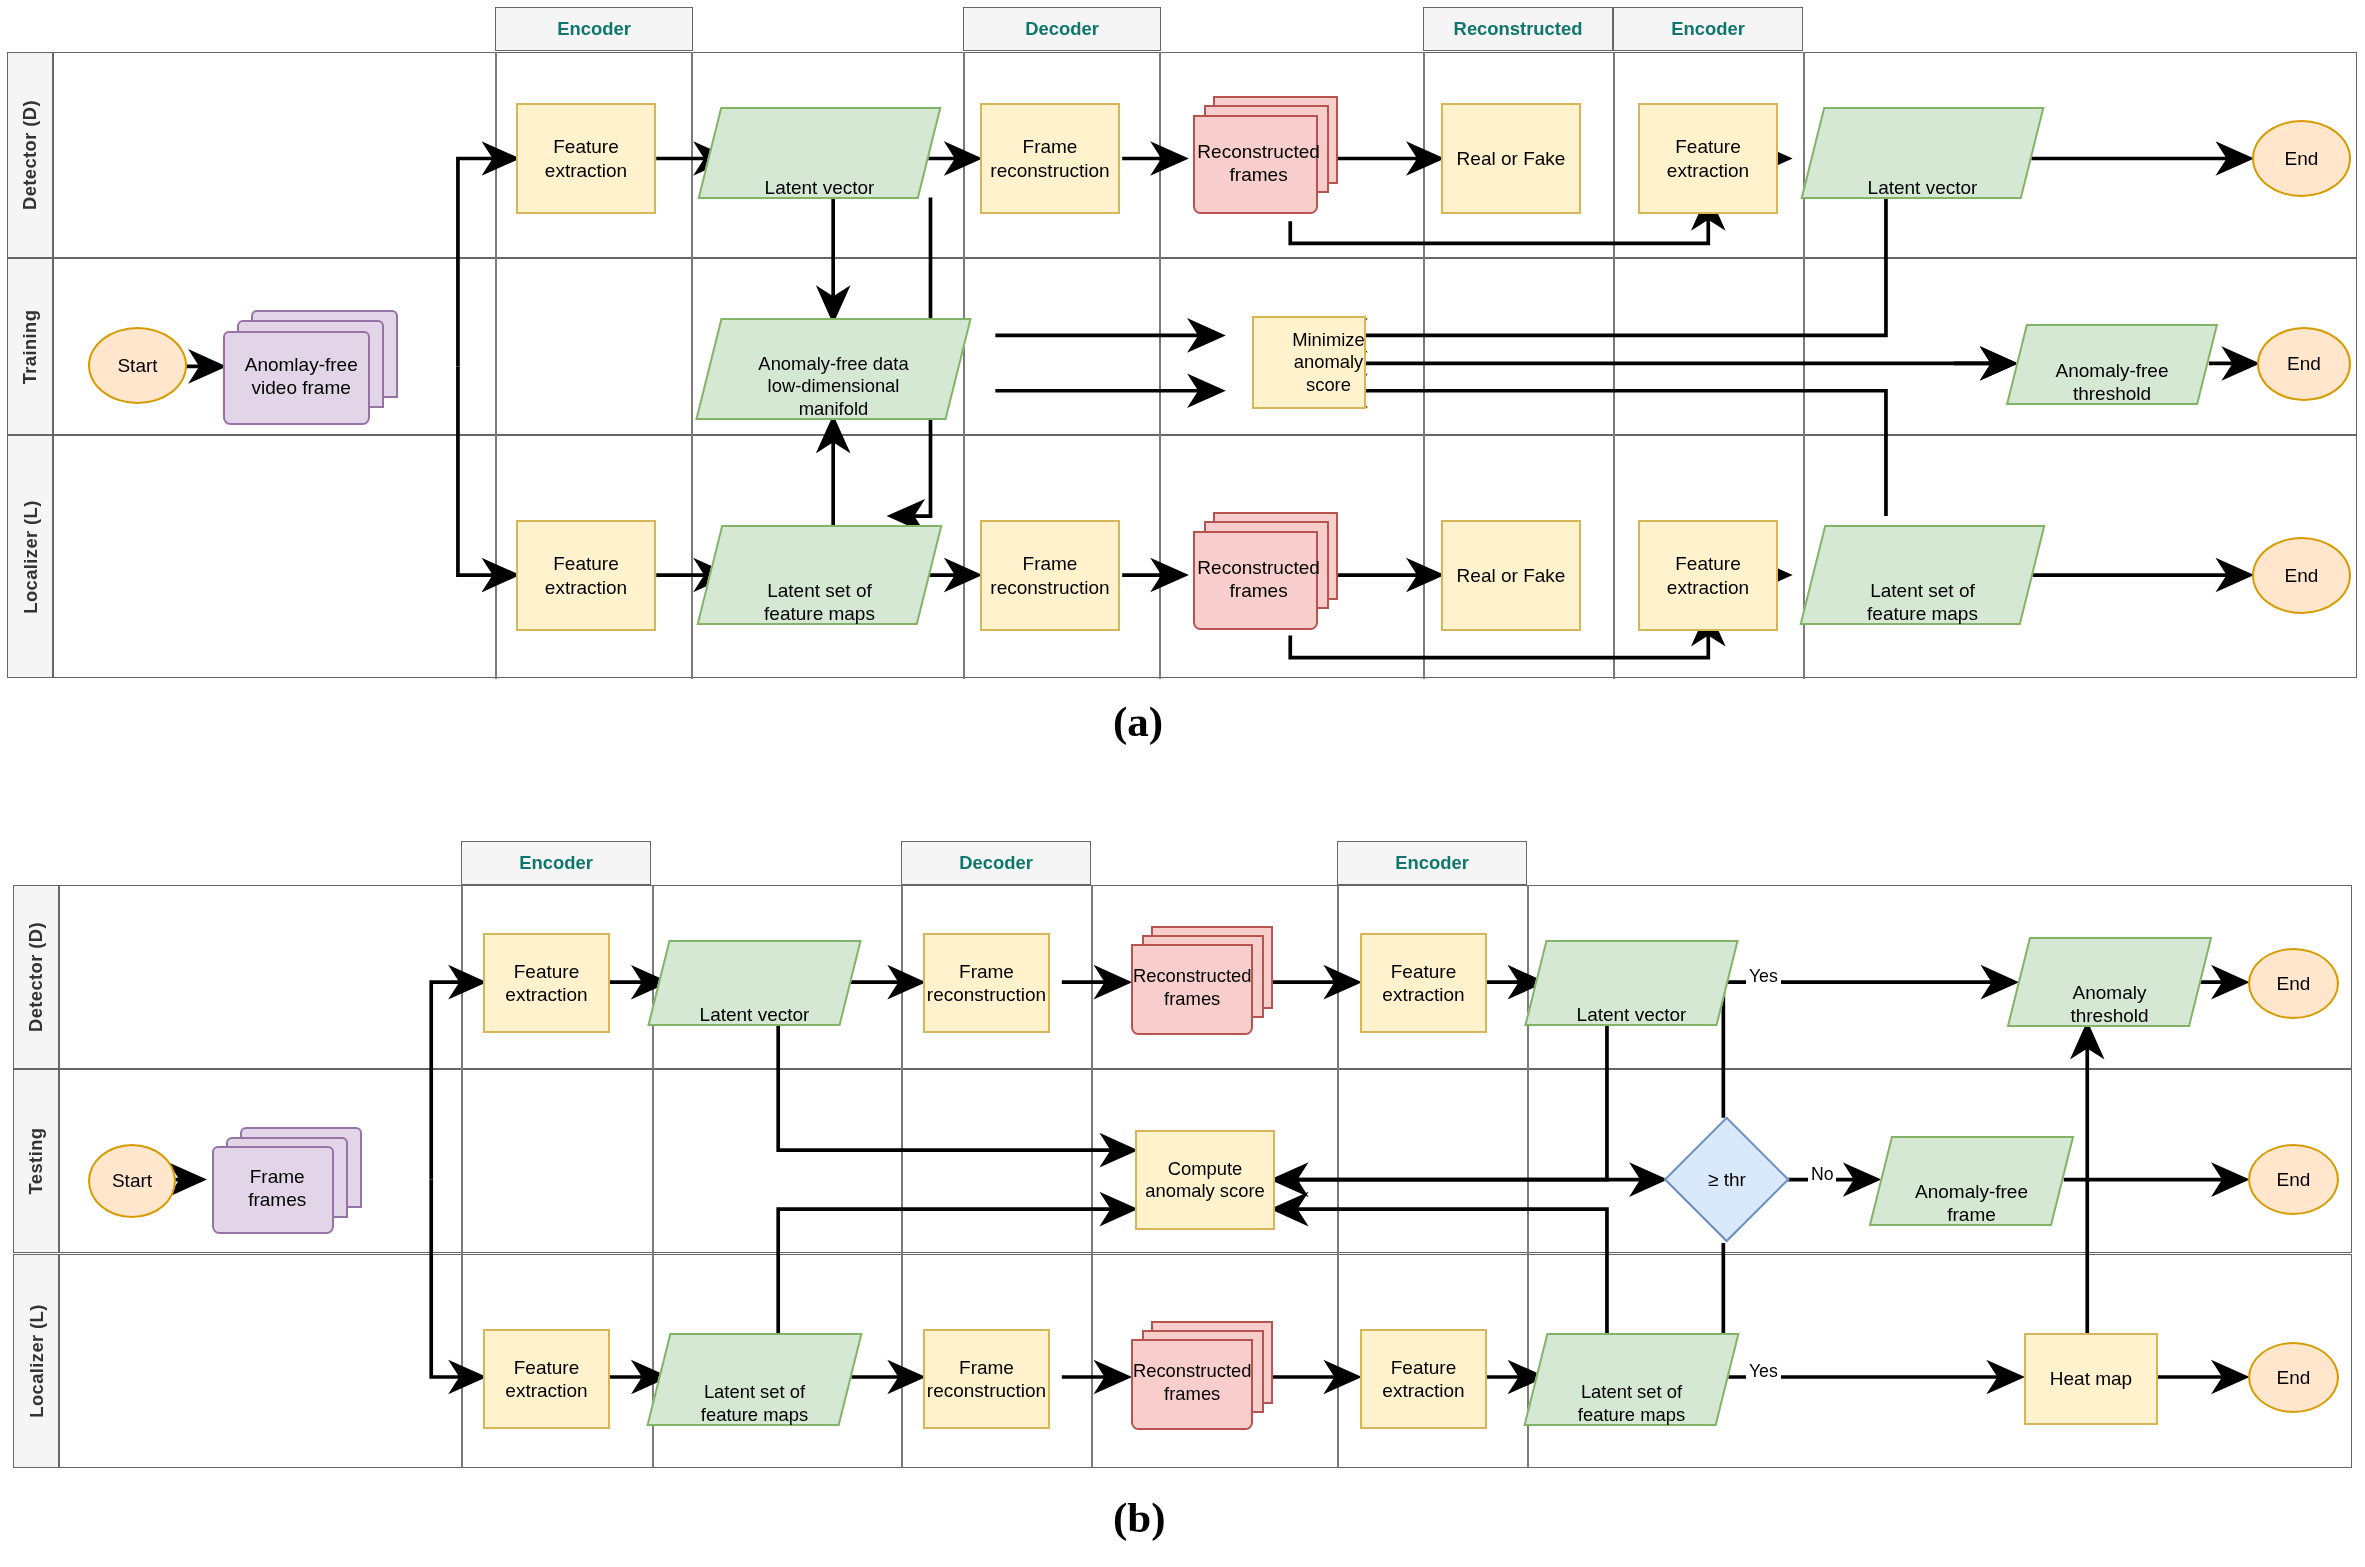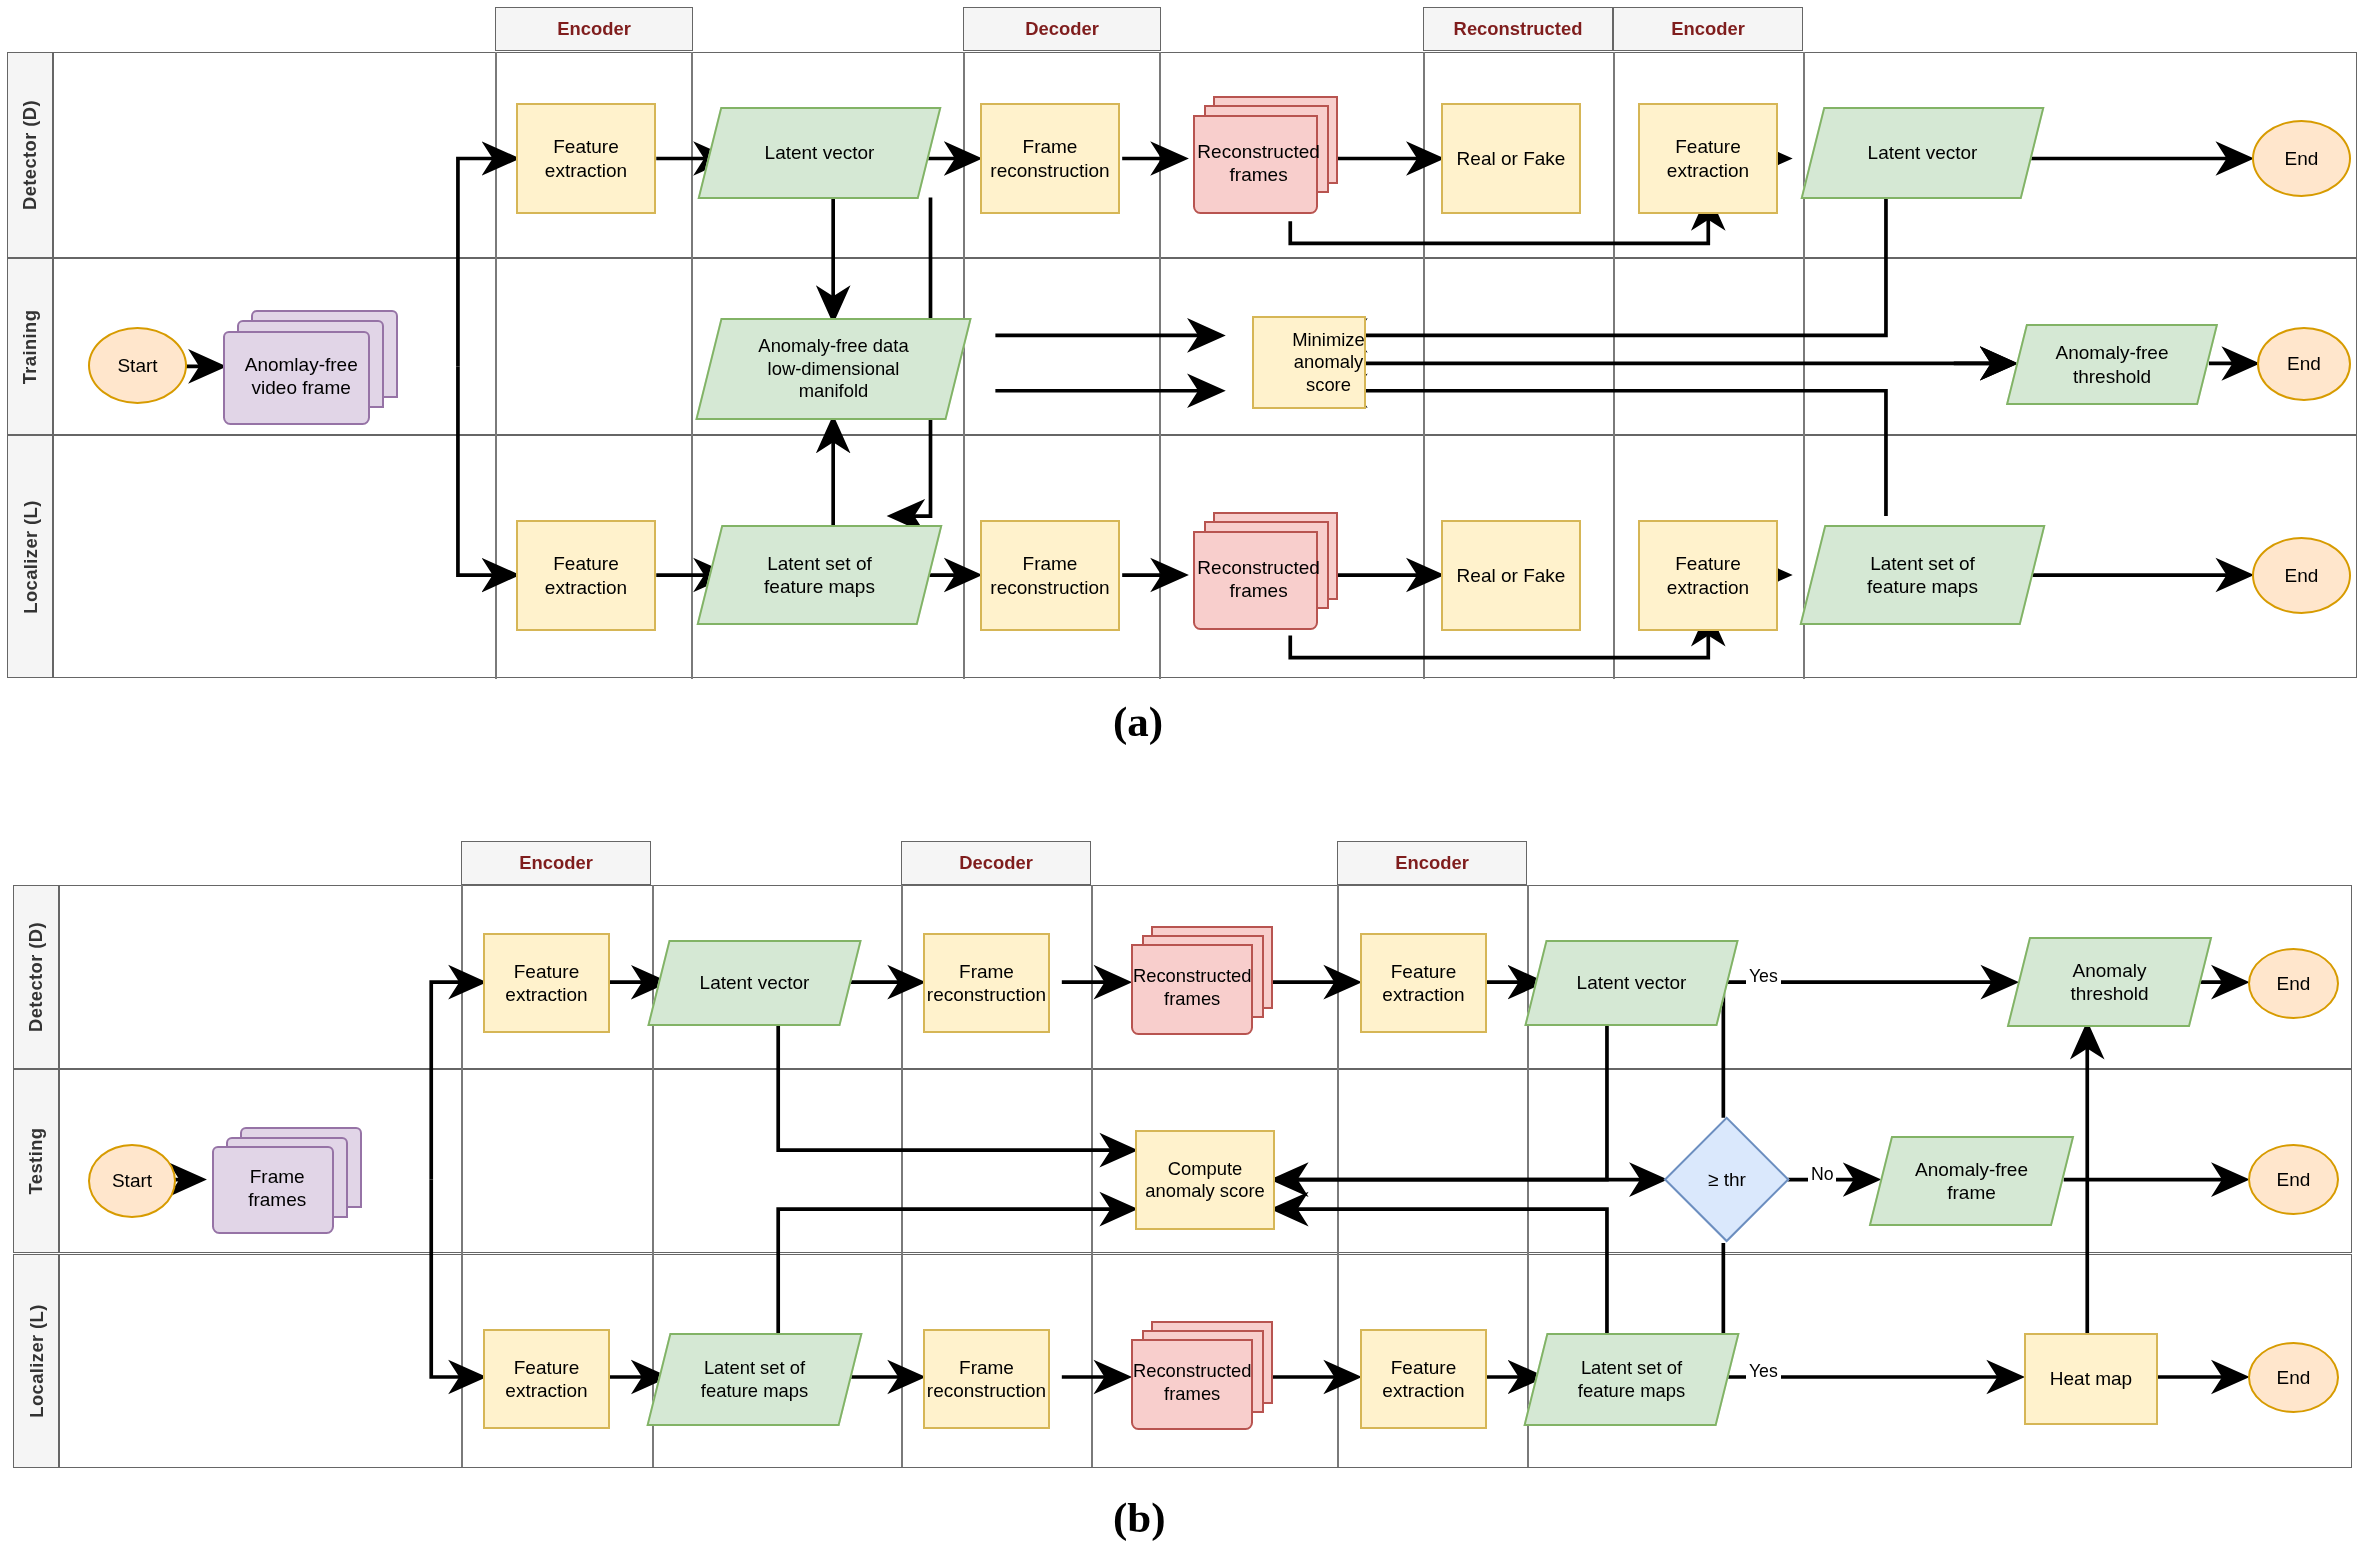--- a/index.html
+++ b/index.html
@@ -16,33 +16,33 @@
     box-sizing:border-box;
   }
   .lane-label span{
     transform:rotate(-90deg);white-space:nowrap;
     font-weight:bold;font-size:18.4px;color:#333;letter-spacing:0.4px;
   }
   .lane-body{position:absolute;border:1.5px solid #666666;box-sizing:border-box;background:#fff;}
   .col-header{
     position:absolute;background:#f5f5f5;border:1.5px solid #666666;box-sizing:border-box;
     display:flex;align-items:center;justify-content:center;
-    font-weight:bold;font-size:18.4px;color:#7f1d1d;
+    font-weight:bold;font-size:18.4px;color:#0f766e;
   }
   .col-div{position:absolute;background:#7a7a7a;width:1.5px;}
 
   
   .node{position:absolute;box-sizing:border-box;display:flex;align-items:center;
         justify-content:center;text-align:center;font-size:19px;line-height:1.22;color:#000;}
   .node .txt{position:relative;z-index:3;padding:0 4.4px;}
 
   .n-process{background:#fff2cc;border:2.2px solid #d6b656;}
   .n-terminator{background:#ffe6cc;border:2.2px solid #d79b00;border-radius:50%;}
 
-  .n-para{background:transparent;border:none;}
+  .n-para{background:transparent;border:none;align-items:flex-end;}
   .n-para .sk{position:absolute;left:0;top:0;width:100%;height:100%;
        background:#d5e8d4;border:2.2px solid #82b366;
        transform:skewX(-14deg);box-sizing:border-box;z-index:1;}
 
   .n-decision{background:transparent;border:none;}
   .n-decision .dm{position:absolute;left:14%;top:14%;width:72%;height:72%;
        background:#dae8fc;border:2.2px solid #6c8ebf;transform:rotate(45deg);box-sizing:border-box;z-index:1;}
 
   .n-multi{background:transparent;border:none;}
   .n-multi .doc{position:absolute;box-sizing:border-box;}

